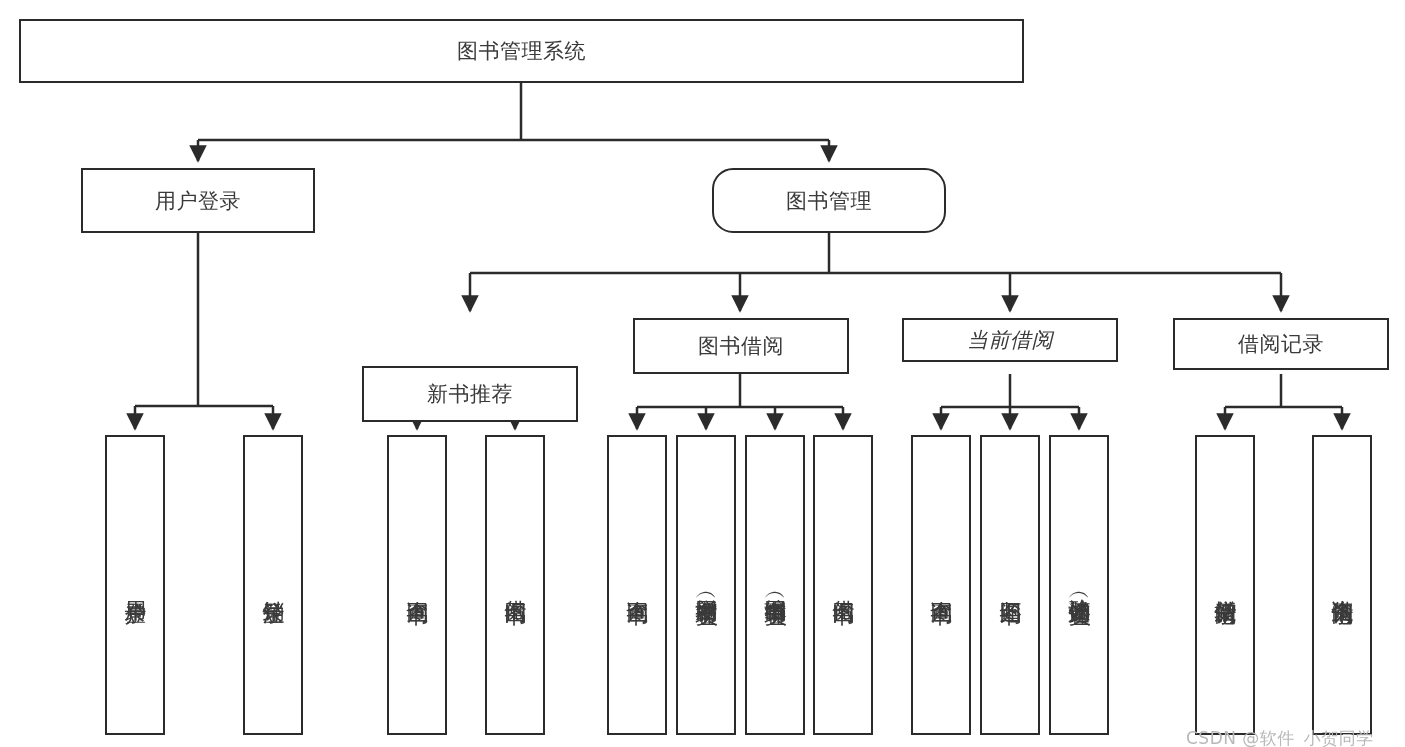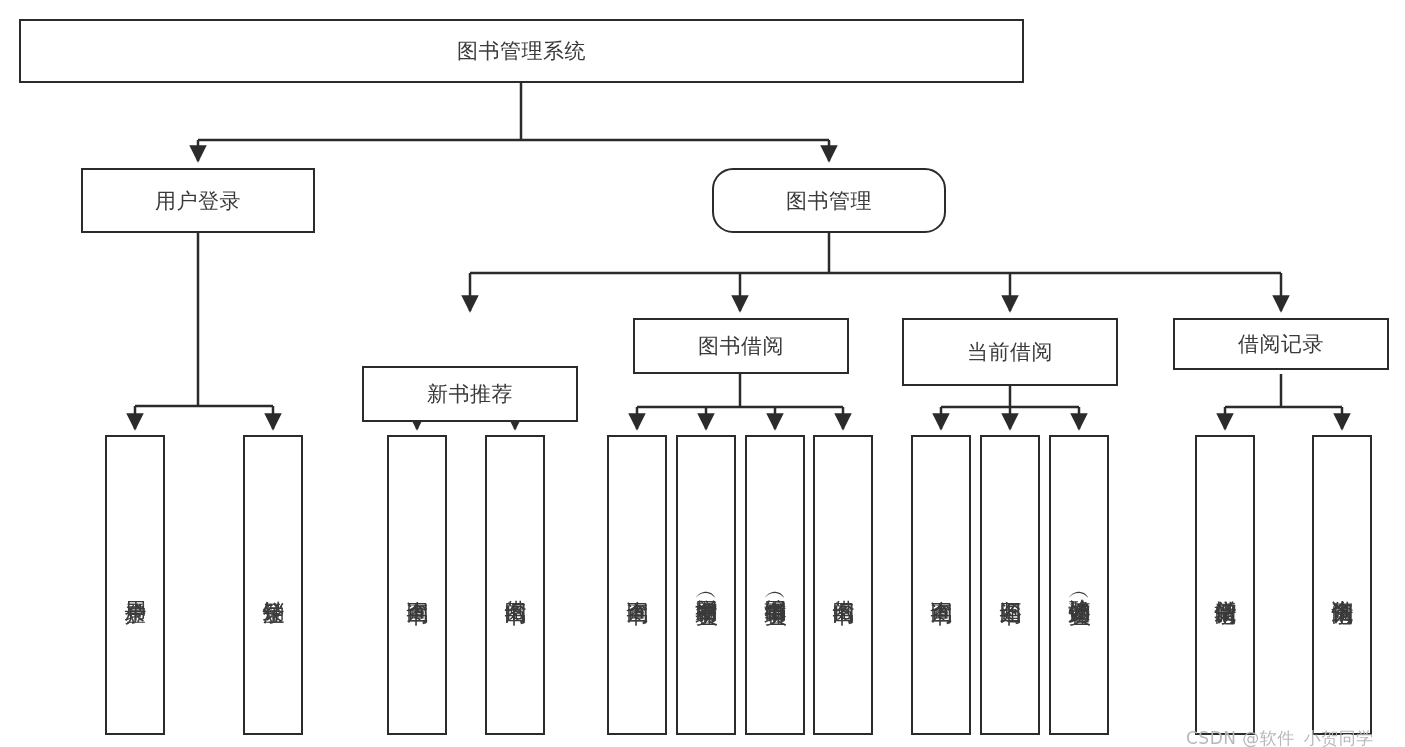--- a/index.html
+++ b/index.html
@@ -129,21 +129,21 @@
 <div class="node-box node-h" style="left:712px; top:168px; width:234px; height:65px;border-radius:21px;">
   <span>图书管理</span>
 </div>
 
 <div class="node-box node-h" style="left:362px; top:318px; width:216px; height:56px;margin-top:48px;">
   <span>新书推荐</span>
 </div>
 <div class="node-box node-h" style="left:633px; top:318px; width:216px; height:56px;">
   <span>图书借阅</span>
 </div>
-<div class="node-box node-h" style="left:902px; top:318px; width:216px; height:68px;">
+<div class="node-box node-h" style="left:902px; top:318px; width:216px; height:44px;font-style:italic;">
   <span>当前借阅</span>
 </div>
 <div class="node-box node-h" style="left:1173px; top:318px; width:216px; height:52px;">
   <span>借阅记录</span>
 </div>
 
 <div class="node-box node-v" style="left:105px; top:435px; width:60px; height:300px;">
   <span>用户登录</span>
 </div>
 <div class="node-box node-v" style="left:243px; top:435px; width:60px; height:300px;">

